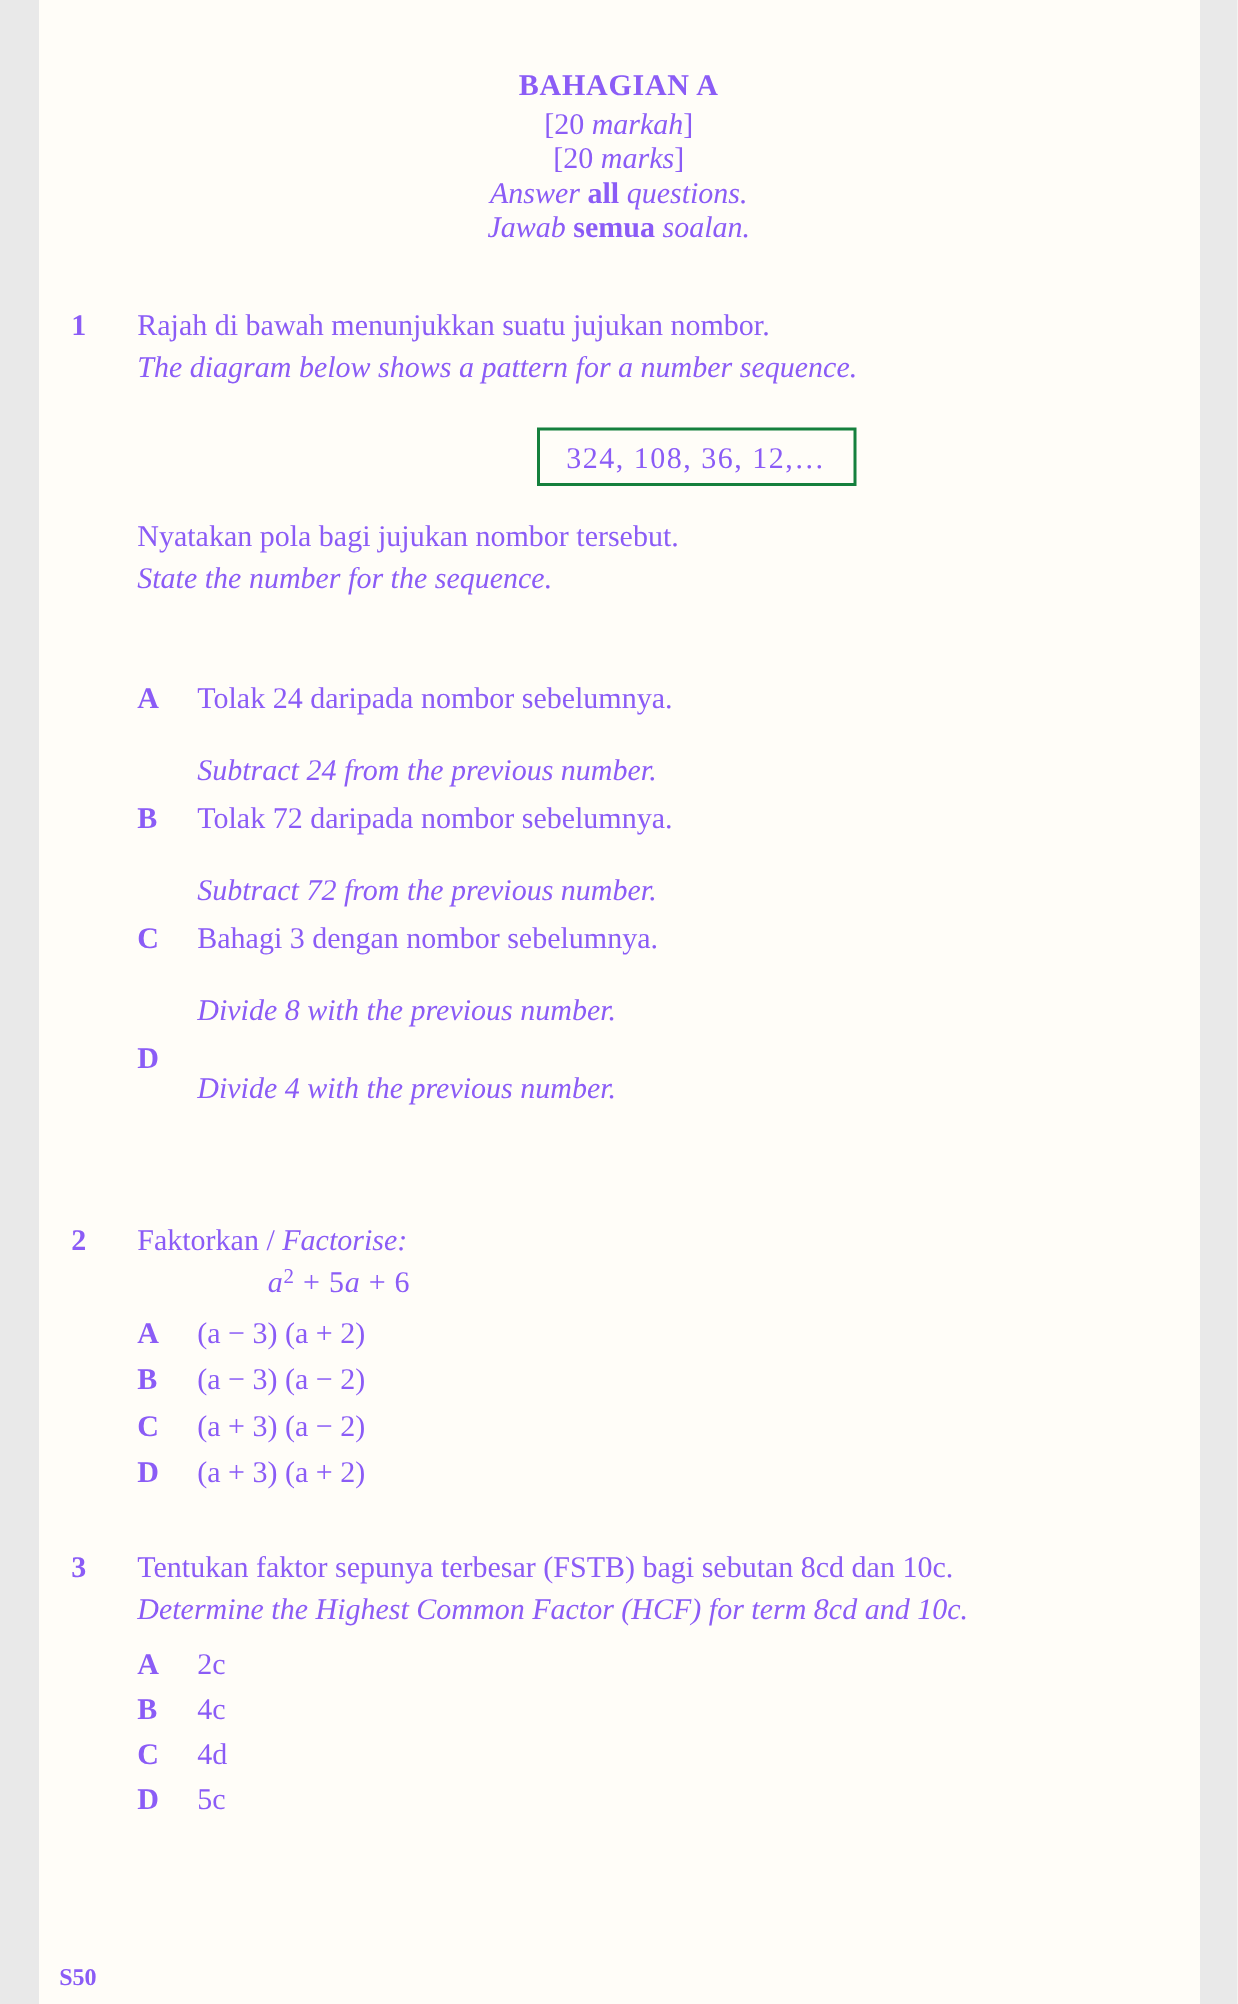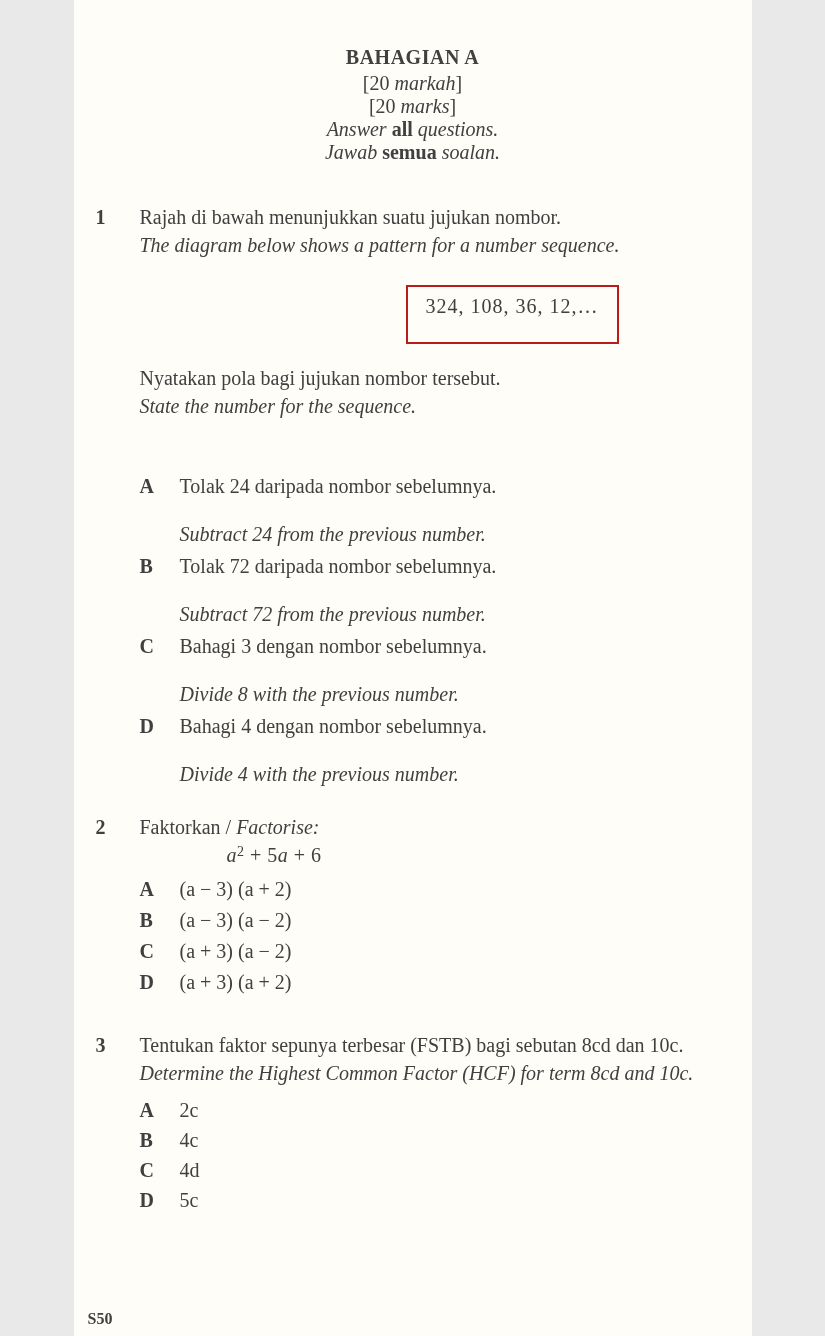--- a/index.html
+++ b/index.html
@@ -1,40 +1,40 @@
 <!DOCTYPE html>
 <html><head>
 <meta charset="utf-8">
 <style>
   html,body{margin:0;padding:0;}
   body{background:#e9e9e9;}
   .page{
     position:relative;
-    width:678px;height:1336px;
+    width:774px;height:1336px;
     margin:0 auto;
     background:#fffdf8;
     font-family:"Liberation Serif","DejaVu Serif",serif;
-    color:#404040;
+    color:#8b5cf6;
     font-size:20px;
     overflow:hidden;
   }
   .bold{font-weight:bold;}
   .it{font-style:italic;}
   
   .header{position:absolute;top:46px;left:0;width:100%;text-align:center;line-height:23px;}
   .header .title{font-weight:bold;font-size:20px;letter-spacing:.5px;margin-bottom:3px;}
   
   .question{position:absolute;left:22px;right:28px;display:flex;}
   .qnum{width:44px;font-weight:bold;flex:0 0 44px;line-height:28px;}
   .qbody{flex:1;line-height:28px;}
   .seq-box-wrap{margin:26px 0 0 266px;}
   .seq-box{
     display:inline-block;
-    border:2px solid #b91c1c;
-    padding:7px 18px 24px 18px;
+    border:2px solid #15803d;
+    padding:7px 18px 4px 18px;
     line-height:24px;
     background:#fffdf8;
     letter-spacing:1px;
   }
   .prompt{margin-top:20px;}
   .options-spaced{margin-top:52px;}
   .opt{display:flex;}
   .opt-letter{width:40px;flex:0 0 40px;font-weight:bold;}
   .opt-text{flex:1;}
   .opt-en{margin-top:20px;margin-bottom:4px;}
@@ -90,21 +90,20 @@
         <div class="opt">
           <div class="opt-letter">C</div>
           <div class="opt-text">
             <div>Bahagi 3 dengan nombor sebelumnya.</div>
             <div class="it opt-en">Divide 8 with the previous number.</div>
           </div>
         </div>
         <div class="opt">
           <div class="opt-letter">D</div>
           <div class="opt-text">
-            <div>Bahagi 4 dengan nombor sebelumnya.</div>
             <div class="it opt-en">Divide 4 with the previous number.</div>
           </div>
         </div>
       </div>
     </div>
   </div>
 
   <div class="question" style="top:813px;">
     <div class="qnum">2</div>
     <div class="qbody">

